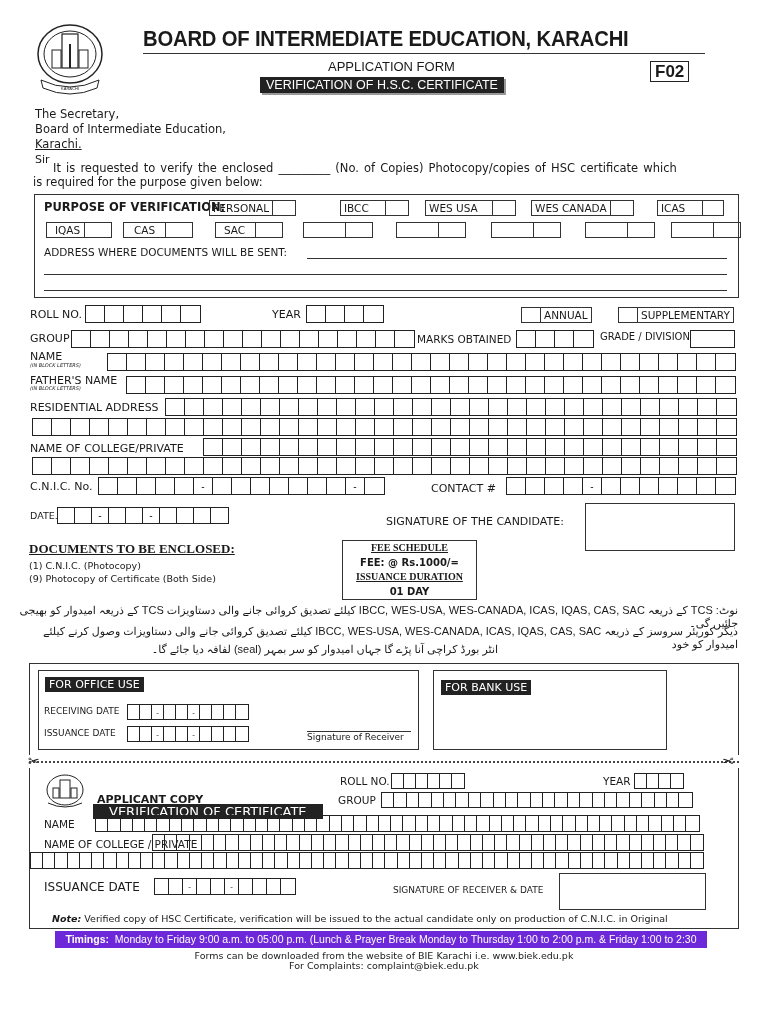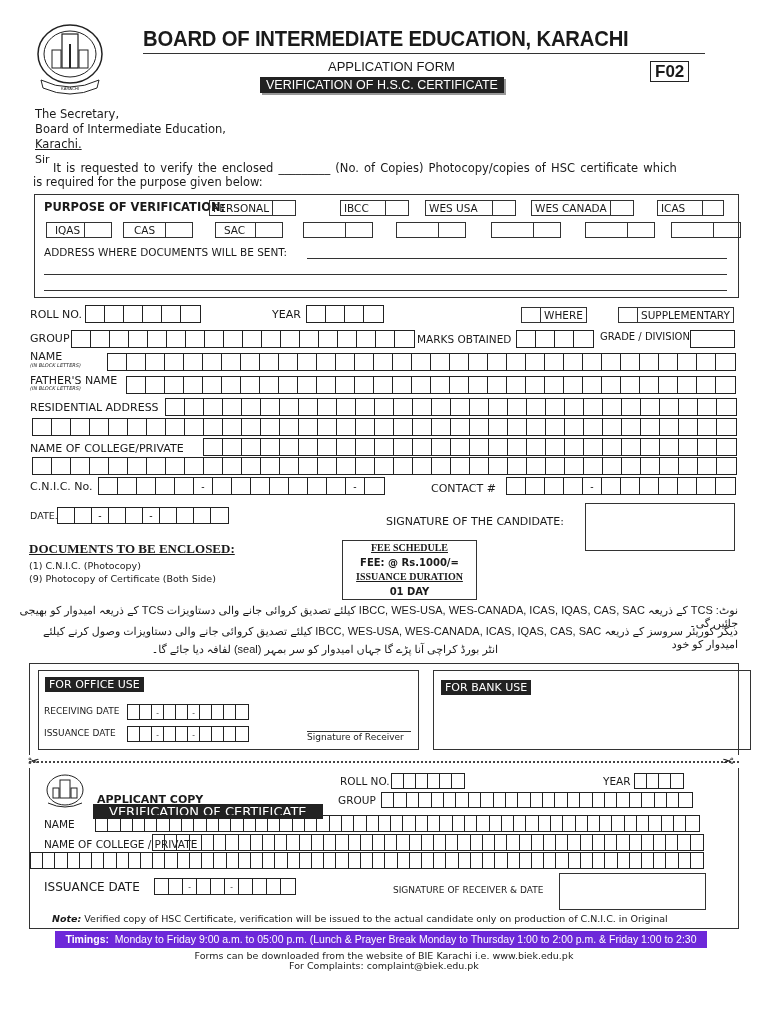--- a/index.html
+++ b/index.html
@@ -21,21 +21,21 @@
   .pbox{position:absolute;height:16px;border:1px solid #333;box-sizing:border-box;display:flex;font-size:10.5px;font-family:"DejaVu Sans",sans-serif;}
   .pbox .l{padding:0 3px;border-right:1px solid #333;display:flex;align-items:center;}
   .pbox .b{width:22px;}
   .line{position:absolute;border-top:1px solid #333;}
   .sigbox{position:absolute;border:1px solid #333;box-sizing:border-box;}
   .feebox{left:342px;top:540px;width:135px;height:60px;border:1px solid #333;box-sizing:border-box;text-align:center;font-family:"DejaVu Sans",sans-serif;font-size:10px;font-weight:bold;line-height:14.5px;}
   .feebox .u{text-decoration:underline;font-family:"Liberation Serif",serif;font-size:10px;}
   .urdu{font-size:11px;direction:rtl;text-align:right;}
   .officeouter{left:29px;top:663px;width:710px;height:92px;border-top:1px solid #333;border-left:1px solid #333;border-right:1px solid #333;box-sizing:border-box;}
   .officebox{left:38px;top:670px;width:381px;height:80px;border:1px solid #333;box-sizing:border-box;}
-  .bankbox{left:433px;top:670px;width:318px;height:80px;border:1px solid #333;box-sizing:border-box;}
+  .bankbox{left:433px;top:670px;width:234px;height:80px;border:1px solid #333;box-sizing:border-box;}
   .label-bar{position:absolute;background:#222;color:#fff;font-size:11px;padding:1px 4px;font-family:"DejaVu Sans",sans-serif;}
   .cutline{left:29px;top:761px;width:710px;border-top:2px dotted #444;}
   .bottombox{left:29px;top:768px;width:710px;height:161px;border-left:1px solid #333;border-right:1px solid #333;border-bottom:1px solid #333;box-sizing:border-box;}
   .timings{left:55px;top:931px;width:652px;height:17px;background:#6d28d9;color:#fff;font-size:10.5px;line-height:17px;text-align:center;font-family:"Liberation Sans",sans-serif;}
   .footer{left:0;width:768px;text-align:center;font-size:9.5px;font-family:"DejaVu Sans",sans-serif;}
 </style>
 </head>
 <body>
 
 <svg class="logo" viewBox="0 0 70 80">
@@ -137,21 +137,21 @@
 </div>
 <div class="abs t" style="left:272px;top:308px">YEAR</div>
 <div class="boxrow" style="left:306px;top:305px">
   <div class="c"></div>
     <div class="c"></div>
     <div class="c"></div>
     <div class="c"></div>
 </div>
 <div class="pbox" style="left:521px;top:307px">
     <div class="b" style="width:18px;border-right:1px solid #333"></div>
-    <div class="l" style="border:none">WHERE</div>
+    <div class="l" style="border:none">ANNUAL</div>
   </div>
 <div class="pbox" style="left:618px;top:307px">
     <div class="b" style="width:18px;border-right:1px solid #333"></div>
     <div class="l" style="border:none">SUPPLEMENTARY</div>
   </div>
 
 <div class="abs t" style="left:30px;top:332px">GROUP</div>
 <div class="boxrow" style="left:71px;top:330px">
   <div class="c"></div>
     <div class="c"></div>

